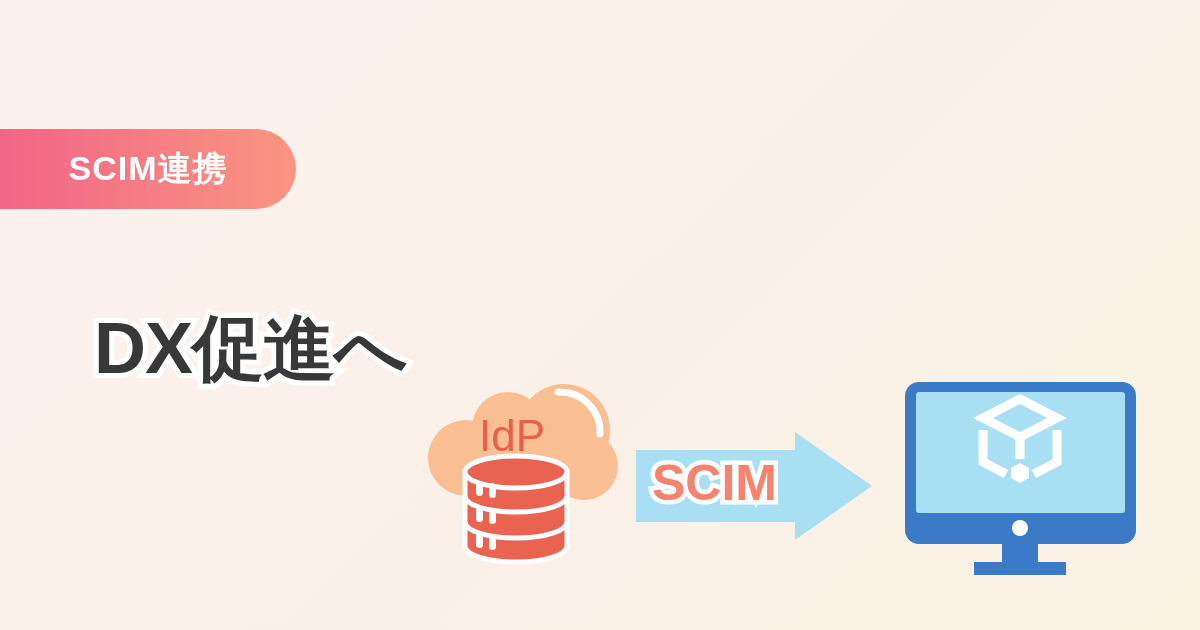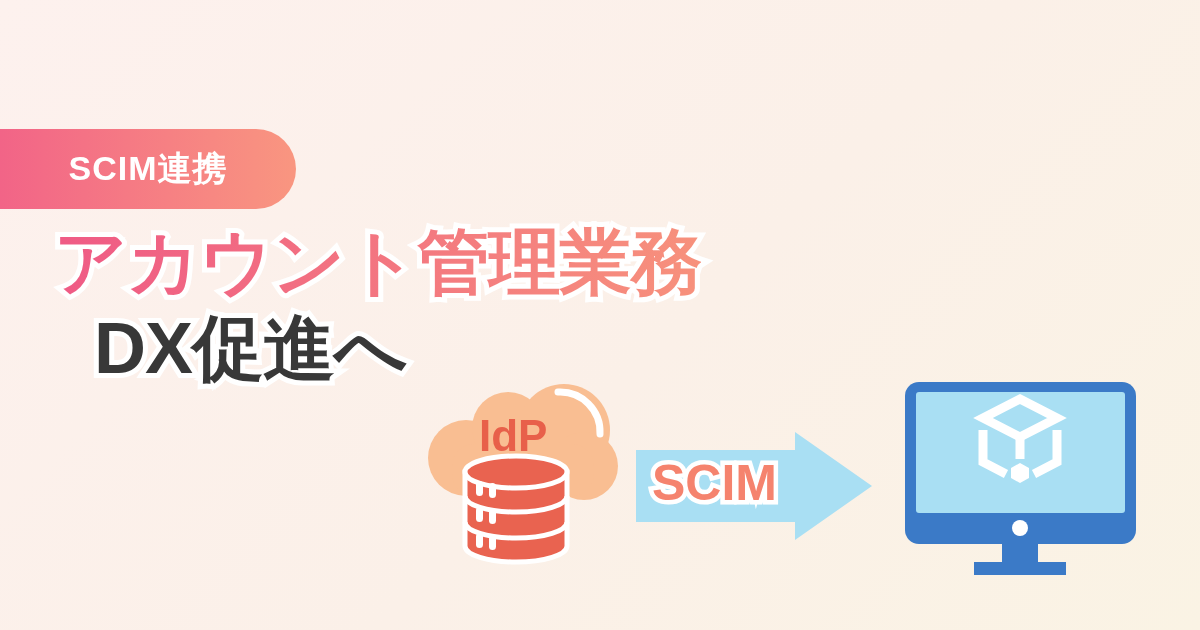--- a/index.html
+++ b/index.html
@@ -40,44 +40,40 @@
   }
   .line2 { top:312px;margin-left:40px; }
   .line2 .fill-layer { color:#383838; }
 
   
   .illus { position:absolute; }
   .svg-block { display:block; }
 
   .idp-label {
     position:absolute; left:479px; top:411px;
-    font-size:44px; font-weight:700; color:#e8604a; letter-spacing:0;
+    font-size:44px; font-weight:400; color:#e8604a; letter-spacing:0;
   }
 
   .scim-label { position:absolute; left:652px; top:458px; white-space:nowrap;
     font-size:50px; font-weight:800; letter-spacing:0; line-height:1; }
   .scim-label .stroke-layer {
     position:absolute; left:0; top:0;
     -webkit-text-stroke:9px #ffffff; color:transparent;
   }
   .scim-label .fill-layer { position:relative; color:#f5836e; }
 </style>
 </head>
 <body>
 
 <div class="canvas">
 
   <div class="badge">
     <span class="badge-label">SCIM連携</span>
   </div>
 
-  <div class="headline line1">
-    <span class="stroke-layer" aria-hidden="true">アカウント管理業務</span>
-    <span class="fill-layer">アカウント管理業務</span>
-  </div>
 
   <div class="headline line2">
     <span class="stroke-layer" aria-hidden="true">DX促進へ</span>
     <span class="fill-layer">DX促進へ</span>
   </div>
 
   <svg class="illus svg-block" style="left:424px; top:378px;" width="200" height="130" viewBox="0 0 200 130">
     <circle cx="42" cy="80" r="38" fill="#f9be92"></circle>
     <circle cx="84" cy="50" r="36" fill="#f9be92"></circle>
     <circle cx="140" cy="52" r="46" fill="#f9be92"></circle>

